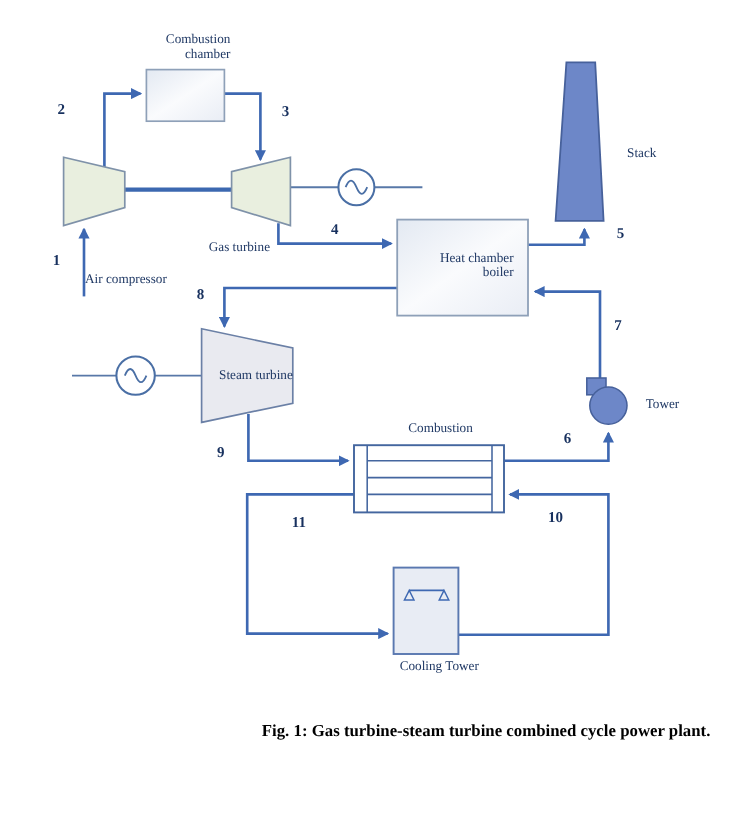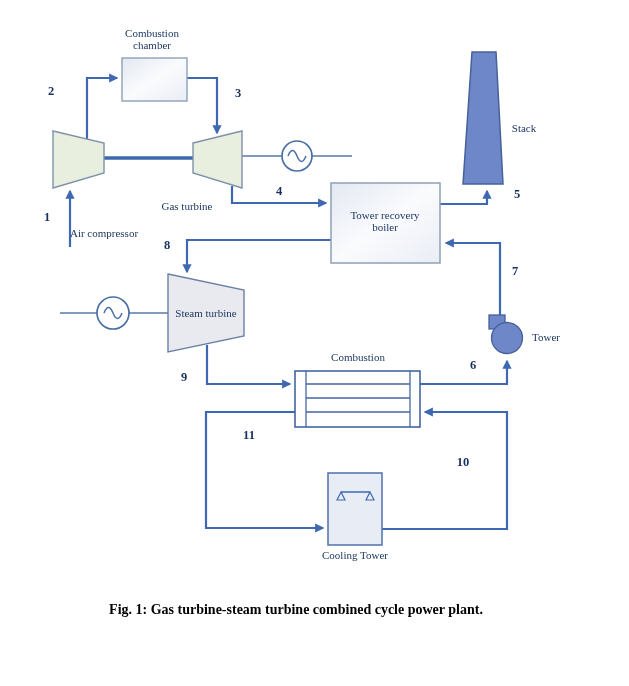--- a/index.html
+++ b/index.html
@@ -9,34 +9,34 @@
     background:#ffffff;
     font-family:"Liberation Serif", serif;
     overflow:hidden;
   }
   .figure svg{position:absolute;left:0;top:0;}
   .lbl{
     position:absolute;
     color:#1f3864;
     font-size:11px;
     line-height:1.12;
-    text-align:center;
+    text-align:right;
   }
   .num{
     position:absolute;
     color:#17305e;
     font-size:12.5px;
     font-weight:bold;
     text-align:center;
     line-height:1;
   }
   .caption{
     position:absolute;
     left:0;top:602px;width:592px;
-    text-align:center;
+    text-align:right;
     color:#000000;
     font-size:14px;
     font-weight:bold;
   }
 </style>
 </head>
 <body>
 
 <div class="figure">
 
@@ -143,34 +143,34 @@
     <g>
       <line x1="341" y1="492" x2="370" y2="492" stroke="#3e68b2" stroke-width="1.5"></line>
       <polygon points="337,500 345,500 341,492" fill="#e8ecf4" stroke="#3e68b2" stroke-width="1.2"></polygon>
       <polygon points="366,500 374,500 370,492" fill="#e8ecf4" stroke="#3e68b2" stroke-width="1.2"></polygon>
     </g>
   </svg>
 
   <div class="lbl" style="left:112px;top:27px;width:80px;">Combustion chamber</div>
   <div class="lbl" style="left:69px;top:181px;width:70px;margin-top:46px;">Air compressor</div>
   <div class="lbl" style="left:149px;top:200px;width:76px;">Gas turbine</div>
-  <div class="lbl" style="left:342px;top:209px;width:86px;">Tower recovery boiler</div>
+  <div class="lbl" style="left:342px;top:209px;width:86px;">Heat chamber boiler</div>
   <div class="lbl" style="left:501px;top:122px;width:46px;">Stack</div>
   <div class="lbl" style="left:526px;top:331px;width:40px;">Tower</div>
   <div class="lbl" style="left:168px;top:307px;width:76px;">Steam turbine</div>
   <div class="lbl" style="left:322px;top:351px;width:72px;">Combustion</div>
   <div class="lbl" style="left:311px;top:549px;width:88px;">Cooling Tower</div>
 
   <div class="num" style="left:39px;top:211px;width:16px;">1</div>
   <div class="num" style="left:43px;top:85px;width:16px;">2</div>
   <div class="num" style="left:230px;top:87px;width:16px;">3</div>
   <div class="num" style="left:271px;top:185px;width:16px;">4</div>
   <div class="num" style="left:509px;top:188px;width:16px;">5</div>
   <div class="num" style="left:465px;top:359px;width:16px;">6</div>
   <div class="num" style="left:507px;top:265px;width:16px;">7</div>
   <div class="num" style="left:159px;top:239px;width:16px;">8</div>
   <div class="num" style="left:176px;top:371px;width:16px;">9</div>
-  <div class="num" style="left:452px;top:425px;width:22px;margin-top:31px;">10</div>
+  <div class="num" style="left:452px;top:425px;width:22px;">10</div>
   <div class="num" style="left:238px;top:429px;width:22px;">11</div>
 
   <div class="caption">Fig. 1: Gas turbine-steam turbine combined cycle power plant.</div>
 
 </div>
 
 </body></html>

